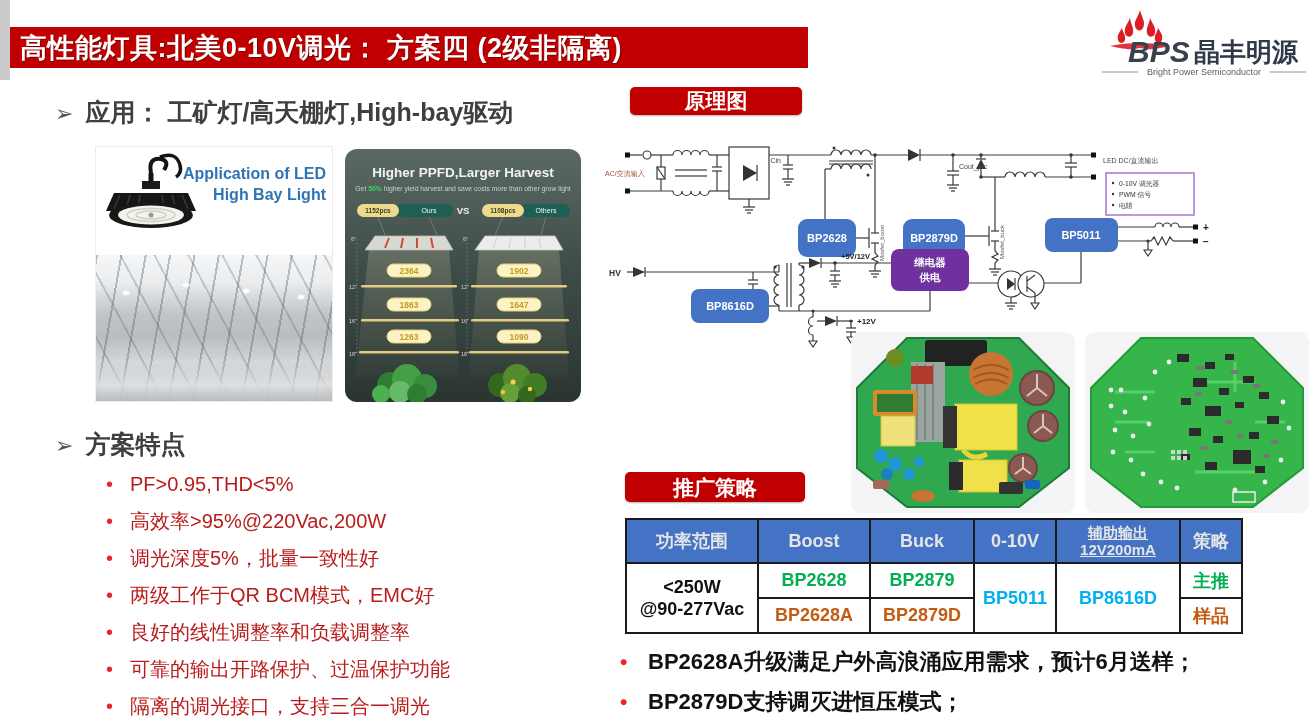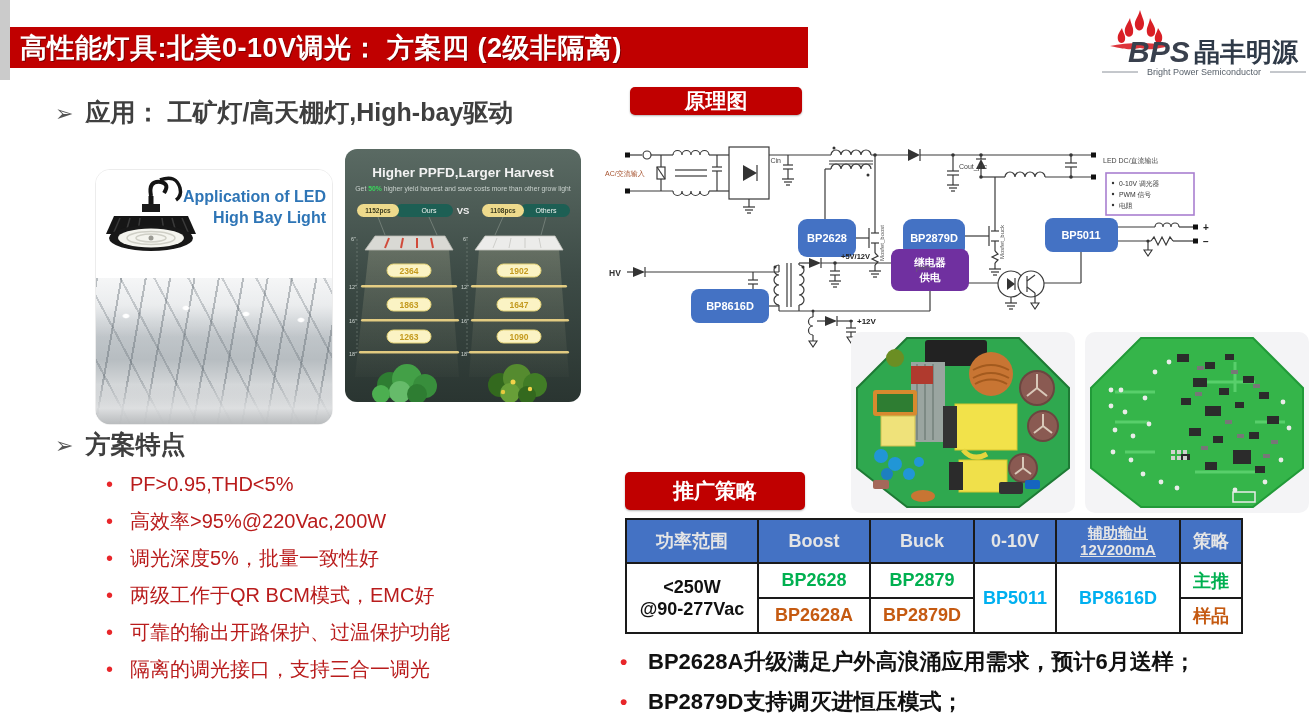--- a/index.html
+++ b/index.html
@@ -18,21 +18,21 @@
   .logo { position:absolute; left:1098px; top:6px; width:212px; height:76px; }
 
   
   .sec-heading { position:absolute; color:#3f3f3f; font-weight:bold; font-size:25px; white-space:nowrap; }
   .sec-heading .arrow { font-size:22px; margin-right:12px; color:#555; }
   #app-heading { left:55px; top:96px; }
   #feat-heading { left:55px; top:428px; }
 
   
   .highbay-card { position:absolute; left:95px; top:146px; width:238px; height:256px;
-                  background:#fff; border:1px solid #ececec; border-radius:15px; overflow:hidden;margin-top:23px; }
+                  background:#fff; border:1px solid #ececec; border-radius:0; overflow:hidden; }
   .highbay-top { position:relative; width:100%; height:108px; background:#fff; }
   .highbay-top svg { position:absolute; left:2px; top:2px; }
   .highbay-caption { position:absolute; right:6px; top:16px; text-align:right;
                      color:#2E75B6; font-weight:bold; font-size:16px; line-height:21px; }
   .warehouse { position:relative; width:100%; height:148px;
       background:linear-gradient(180deg,#e9ebed 0%,#c6cbcf 28%,#b7bdc1 55%,#d3d6d8 72%,#a9aeb2 100%); }
   .warehouse::before { content:""; position:absolute; inset:0;
       background:
         repeating-linear-gradient(100deg, rgba(88,98,106,.38) 0 2px, transparent 2px 24px),
         repeating-linear-gradient(62deg, rgba(88,98,106,.28) 0 2px, transparent 2px 30px),
@@ -50,21 +50,21 @@
   
   .features { position:absolute; left:100px; top:466px; width:470px; list-style:none; }
   .features li { position:relative; padding-left:30px; font-size:20px; color:#b91c1c; line-height:37px; white-space:nowrap; }
   .features li::before { content:"•"; position:absolute; left:6px; color:#e8262a; font-size:20px; }
 
   
   .badge { position:absolute; background:#C00000; color:#fff; font-weight:bold; font-size:21px;
            display:flex; align-items:center; justify-content:center; border-radius:5px;
            box-shadow:0 1px 2px rgba(0,0,0,.3); }
   #badge-schematic { left:630px; top:87px; width:172px; height:28px; }
-  #badge-promo { left:625px; top:472px; width:180px; height:38px; }
+  #badge-promo { left:625px; top:472px; width:180px; height:30px;align-items:flex-end; }
 
   
   .schematic { position:absolute; left:603px; top:123px; width:707px; height:225px; }
 
   
   .pcb { position:absolute; top:332px; width:224px; height:181px; background:#f4f4f6; border-radius:10px; }
   #pcb-top { left:851px; }
   #pcb-bottom { left:1085px; }
 
   
@@ -252,20 +252,21 @@
 </div>
 
 <div class="sec-heading" id="feat-heading">
   <span class="arrow">➢</span><span>方案特点</span>
 </div>
 <ul class="features">
   <li>PF&gt;0.95,THD&lt;5%</li>
   <li>高效率&gt;95%@220Vac,200W</li>
   <li>调光深度5%，批量一致性好</li>
   <li>两级工作于QR BCM模式，EMC好</li>
+  <li>良好的线性调整率和负载调整率</li>
   <li>可靠的输出开路保护、过温保护功能</li>
   <li>隔离的调光接口，支持三合一调光</li>
 </ul>
 
 <div class="badge" id="badge-schematic">
   <span>原理图</span>
 </div>
 
 <div class="schematic">
 <svg width="707" height="225" viewBox="0 0 707 225">

